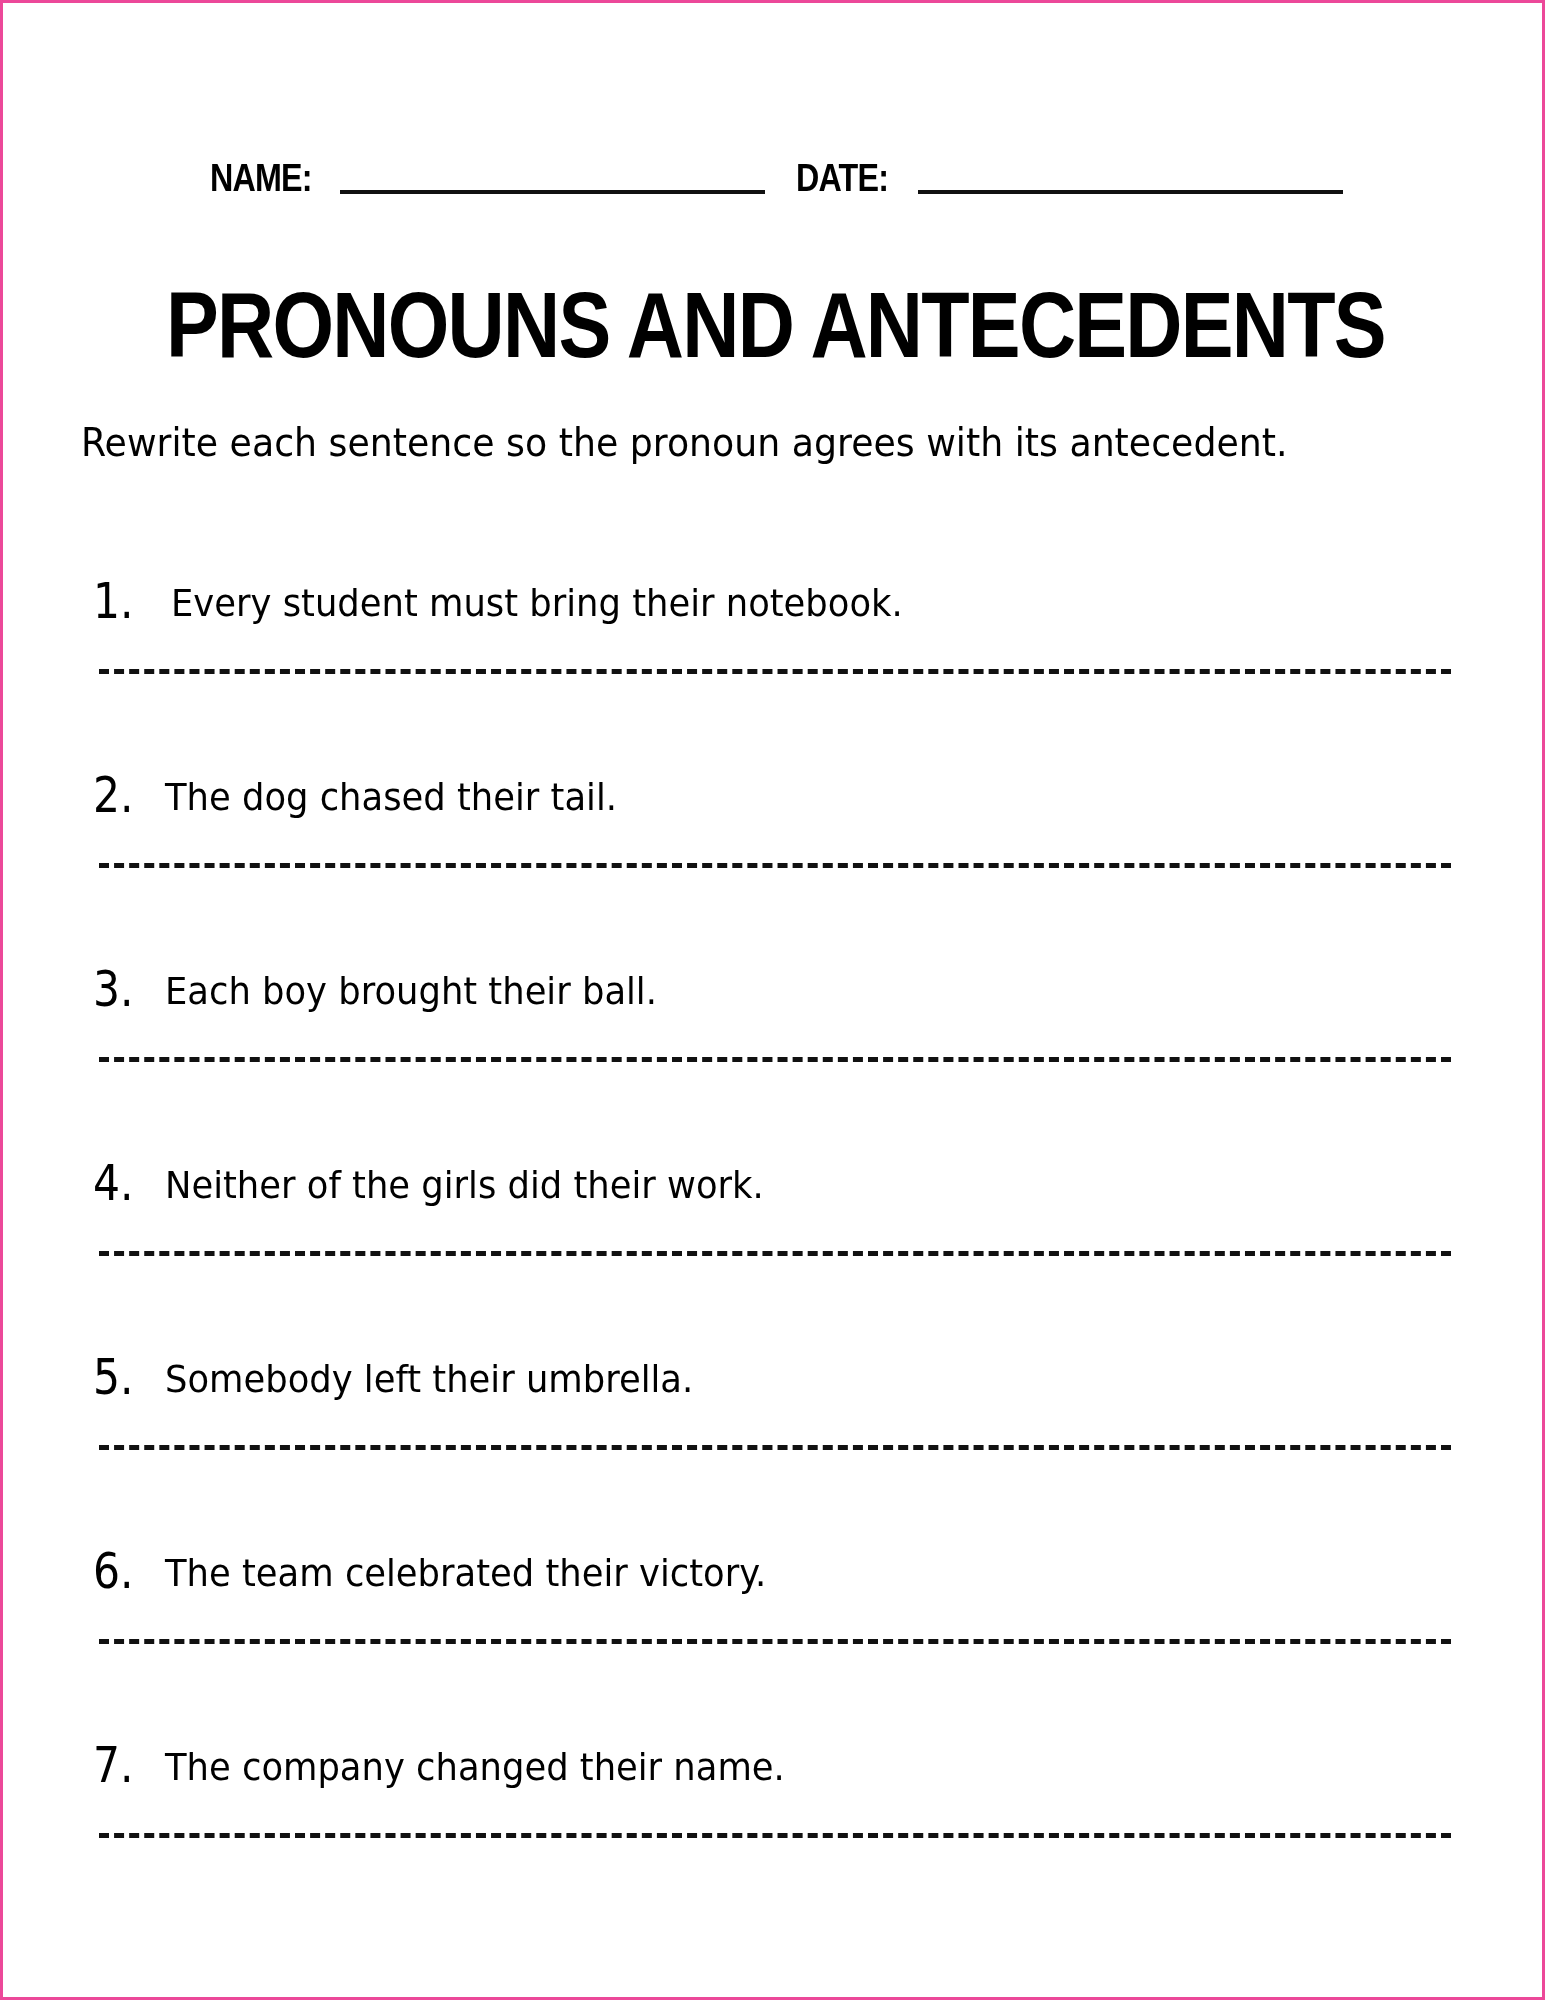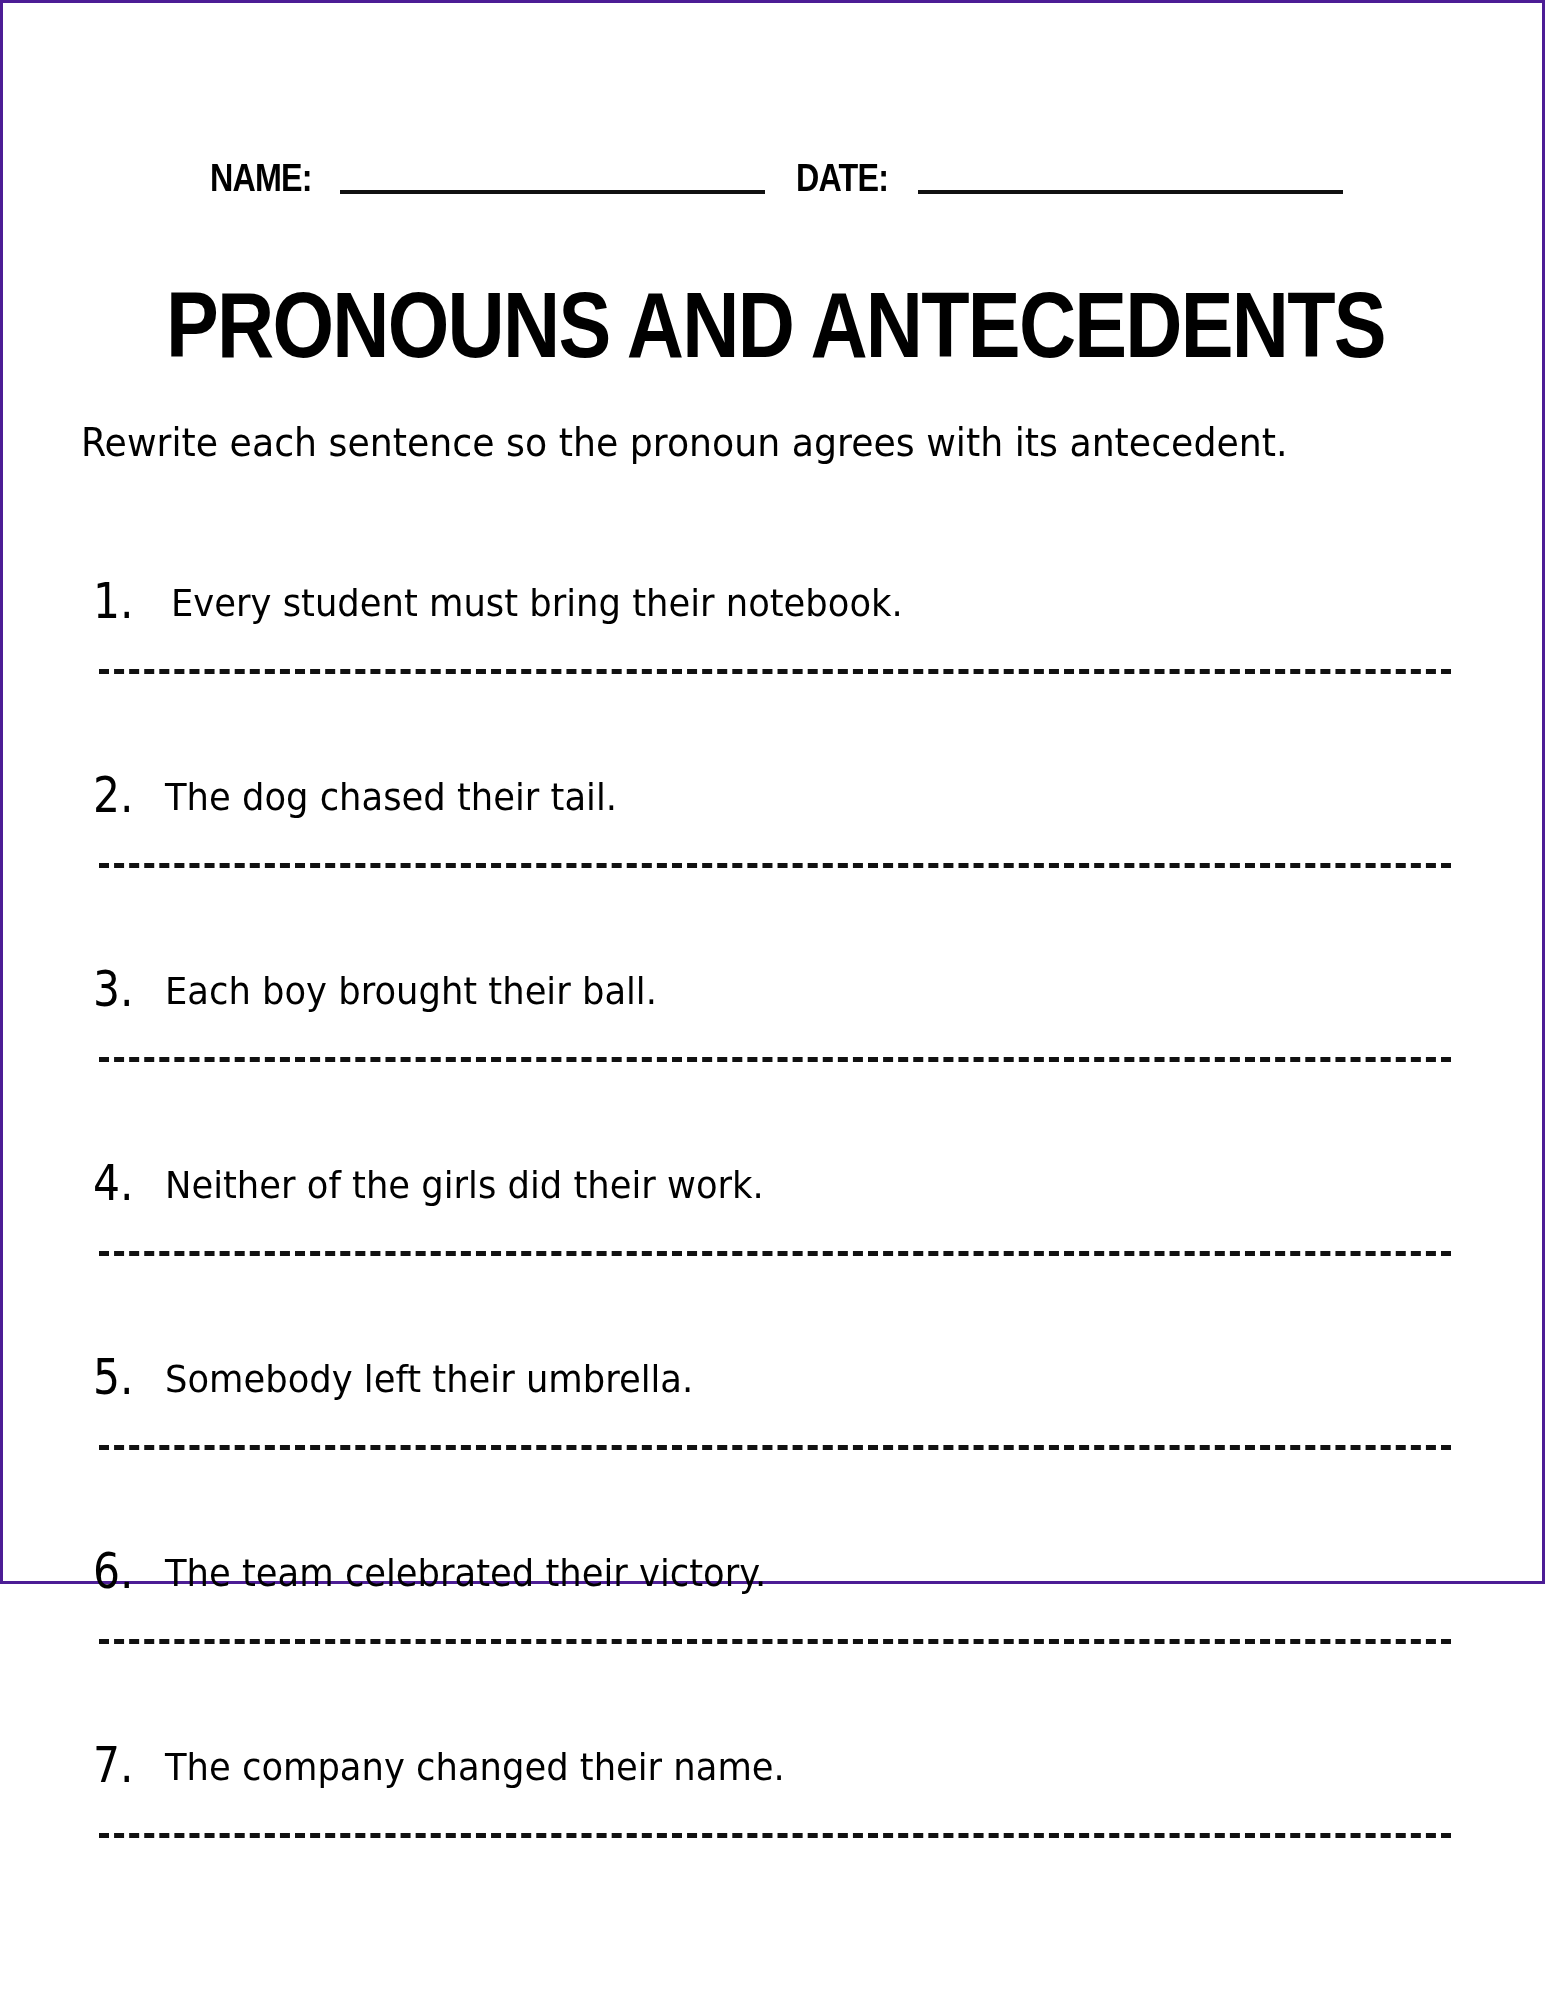--- a/index.html
+++ b/index.html
@@ -1,21 +1,21 @@
 <!DOCTYPE html>
 <html><head>
   <meta charset="utf-8">
   <style>
     html, body { margin: 0; padding: 0; background: #ffffff; }
     body { width: 1545px; height: 2000px; position: relative; overflow: hidden; }
     .page {
       position: absolute; left: 0; top: 0;
-      width: 1545px; height: 1584px;
+      width: 1545px; height: 2000px;
       box-sizing: border-box;
-      border: 3px solid #4c1d95;
+      border: 3px solid #ec4899;
       background: #ffffff;
       color: #000000;
     }
     .header-row {
       position: absolute; left: 207px; top: 150px;
       width: 1140px; height: 50px;
     }
     .field-label {
       position: absolute; top: 0;
       font-family: "Liberation Sans", sans-serif;

